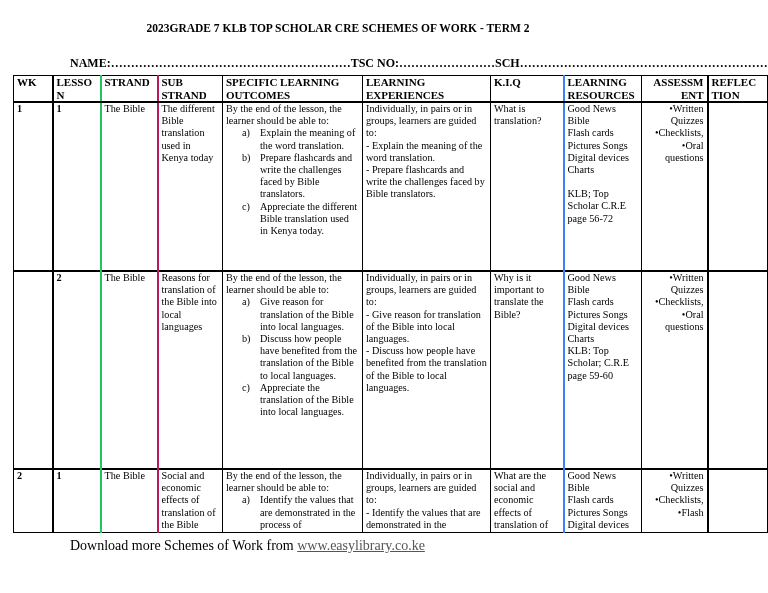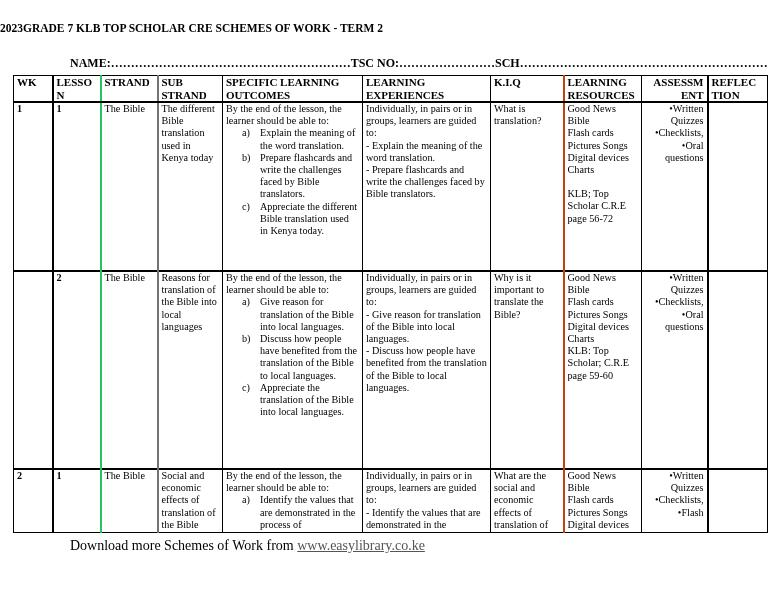--- a/index.html
+++ b/index.html
@@ -2,43 +2,43 @@
 <html><head>
 <meta charset="utf-8">
 <style>
   html, body { margin: 0; padding: 0; background: #ffffff; }
   body {
     width: 768px; height: 593px; position: relative; overflow: hidden;
     font-family: "Liberation Serif", "DejaVu Serif", serif;
     color: #000;
   }
   .title {
-    position: absolute; top: 22px; left: 0; width: 676px; text-align: left;
+    position: absolute; top: 22px; left: 0; width: 676px; text-align: center;
     font-weight: bold; font-size: 11.5px; letter-spacing: 0px;
   }
   .nameline {
     position: absolute; top: 56px; left: 70px; font-weight: bold; font-size: 12px;
     white-space: nowrap;
   }
   table.sow {
     position: absolute; top: 75px; left: 13px;
     border-collapse: collapse; table-layout: fixed;
     width: 754px;
     font-size: 10.2px; line-height: 12.2px;
   }
   table.sow th, table.sow td {
     border: 1px solid #000; vertical-align: top; padding: 0 3px; text-align: left;
     overflow: hidden;
   }
   table.sow th { font-weight: bold; font-size: 11px; line-height: 12.5px; }
   table.sow tr.hdr th { border-bottom: 2px solid #000; }
   table.sow td.wk, table.sow th.wk { border-right: 2px solid #000; }
   table.sow td.lesson, table.sow th.lesson { border-right: 2px solid #22c55e; }
-  table.sow td.strand, table.sow th.strand { border-right: 2px solid #737373; }
-  table.sow td.kiq, table.sow th.kiq { border-right: 2px solid #c2410c; }
+  table.sow td.strand, table.sow th.strand { border-right: 2px solid #be185d; }
+  table.sow td.kiq, table.sow th.kiq { border-right: 2px solid #3b82f6; }
   table.sow td.assess, table.sow th.assess { border-right: 2px solid #000; text-align: right; }
   table.sow tr.row1 td { height: 167px; }
   table.sow tr.row2 td { height: 196px; border-top: 2px solid #000; }
   table.sow tr.row3 td { height: 62px; border-top: 2px solid #000; }
   .bold { font-weight: bold; }
   ol.outcomes { margin: 0; padding: 0 0 0 34px; list-style: none; }
   ol.outcomes li { position: relative; }
   ol.outcomes li .mk { position: absolute; left: -18px; }
   .footer {
     position: absolute; top: 538px; left: 70px; font-size: 14px; white-space: nowrap;

